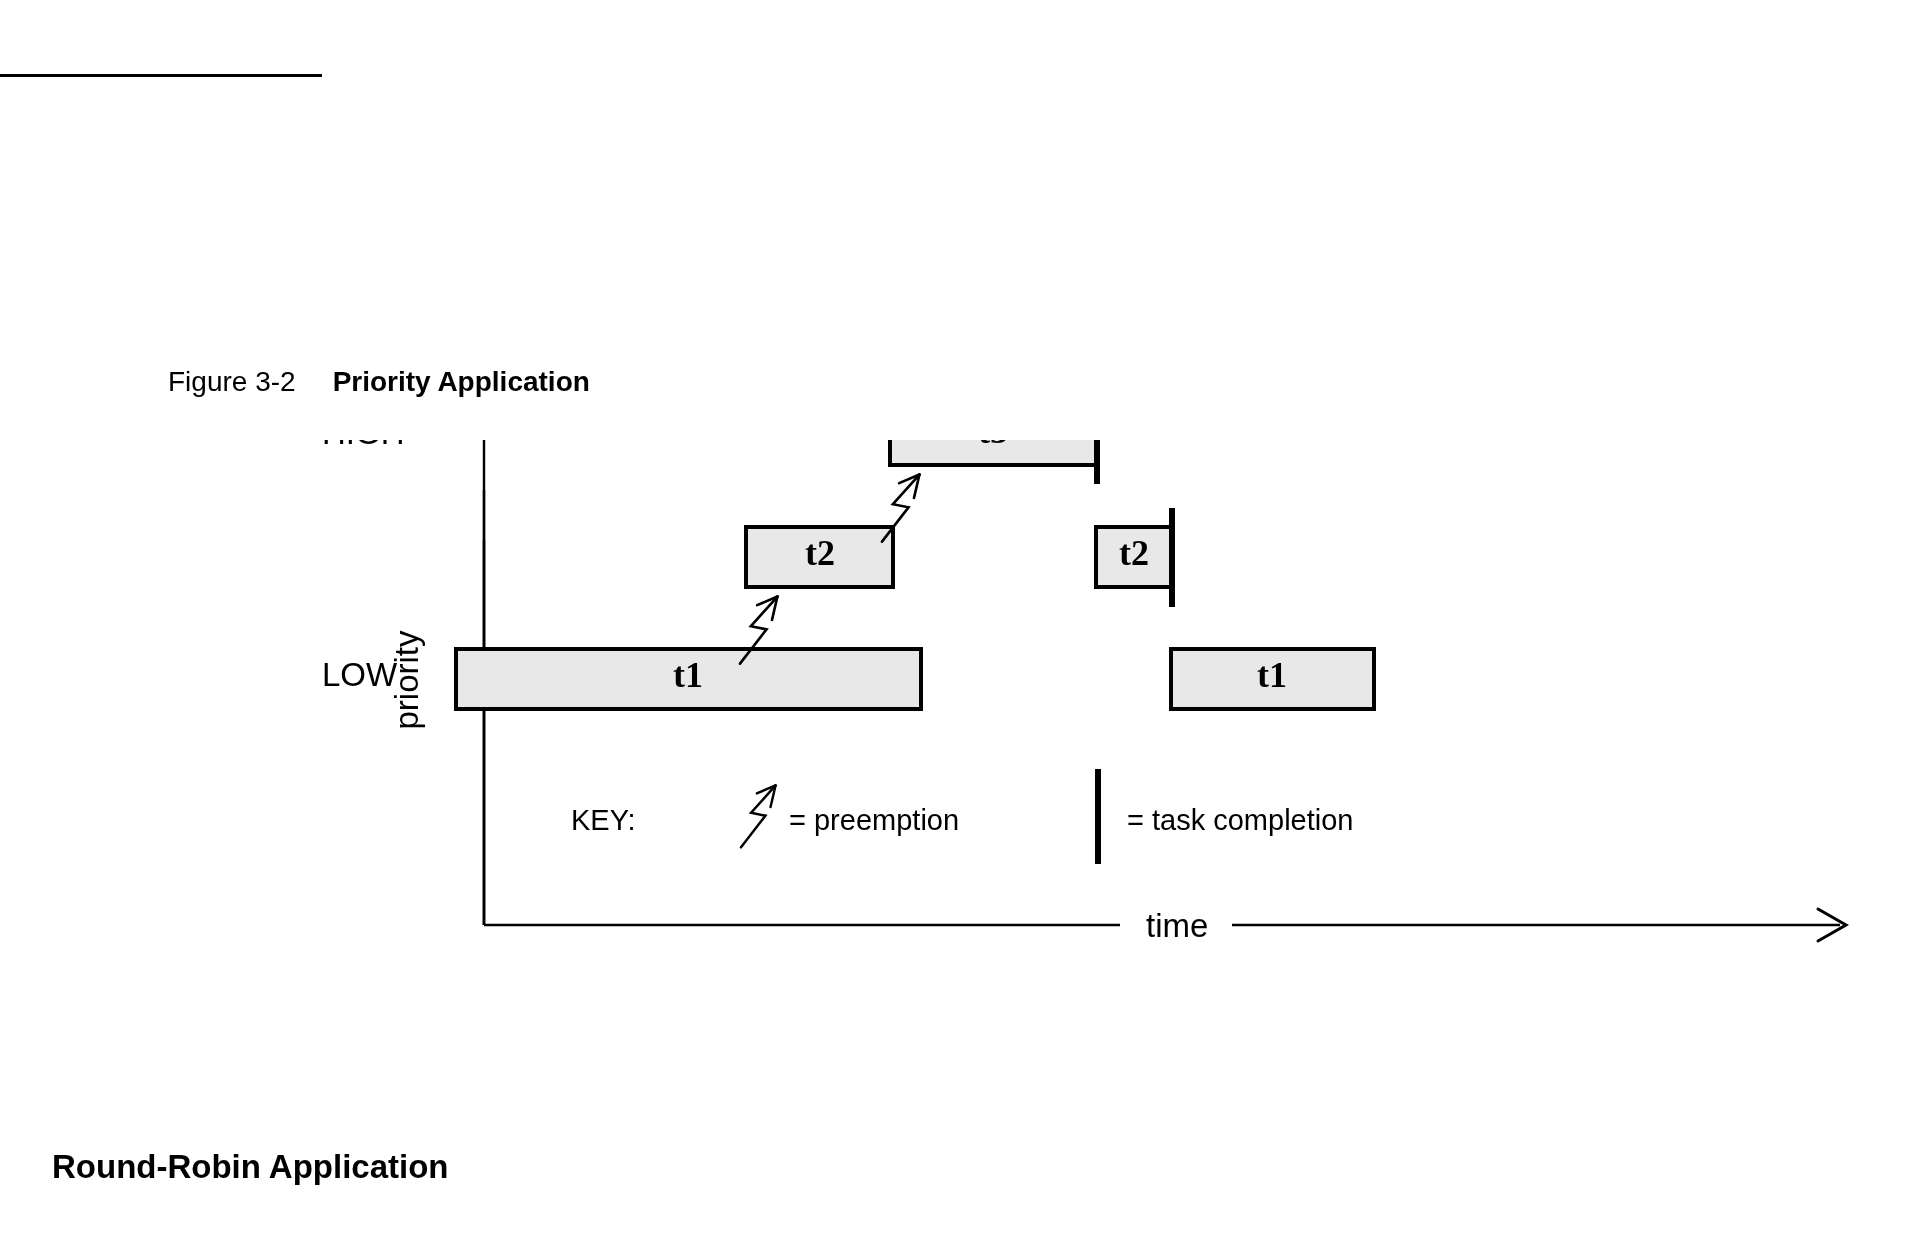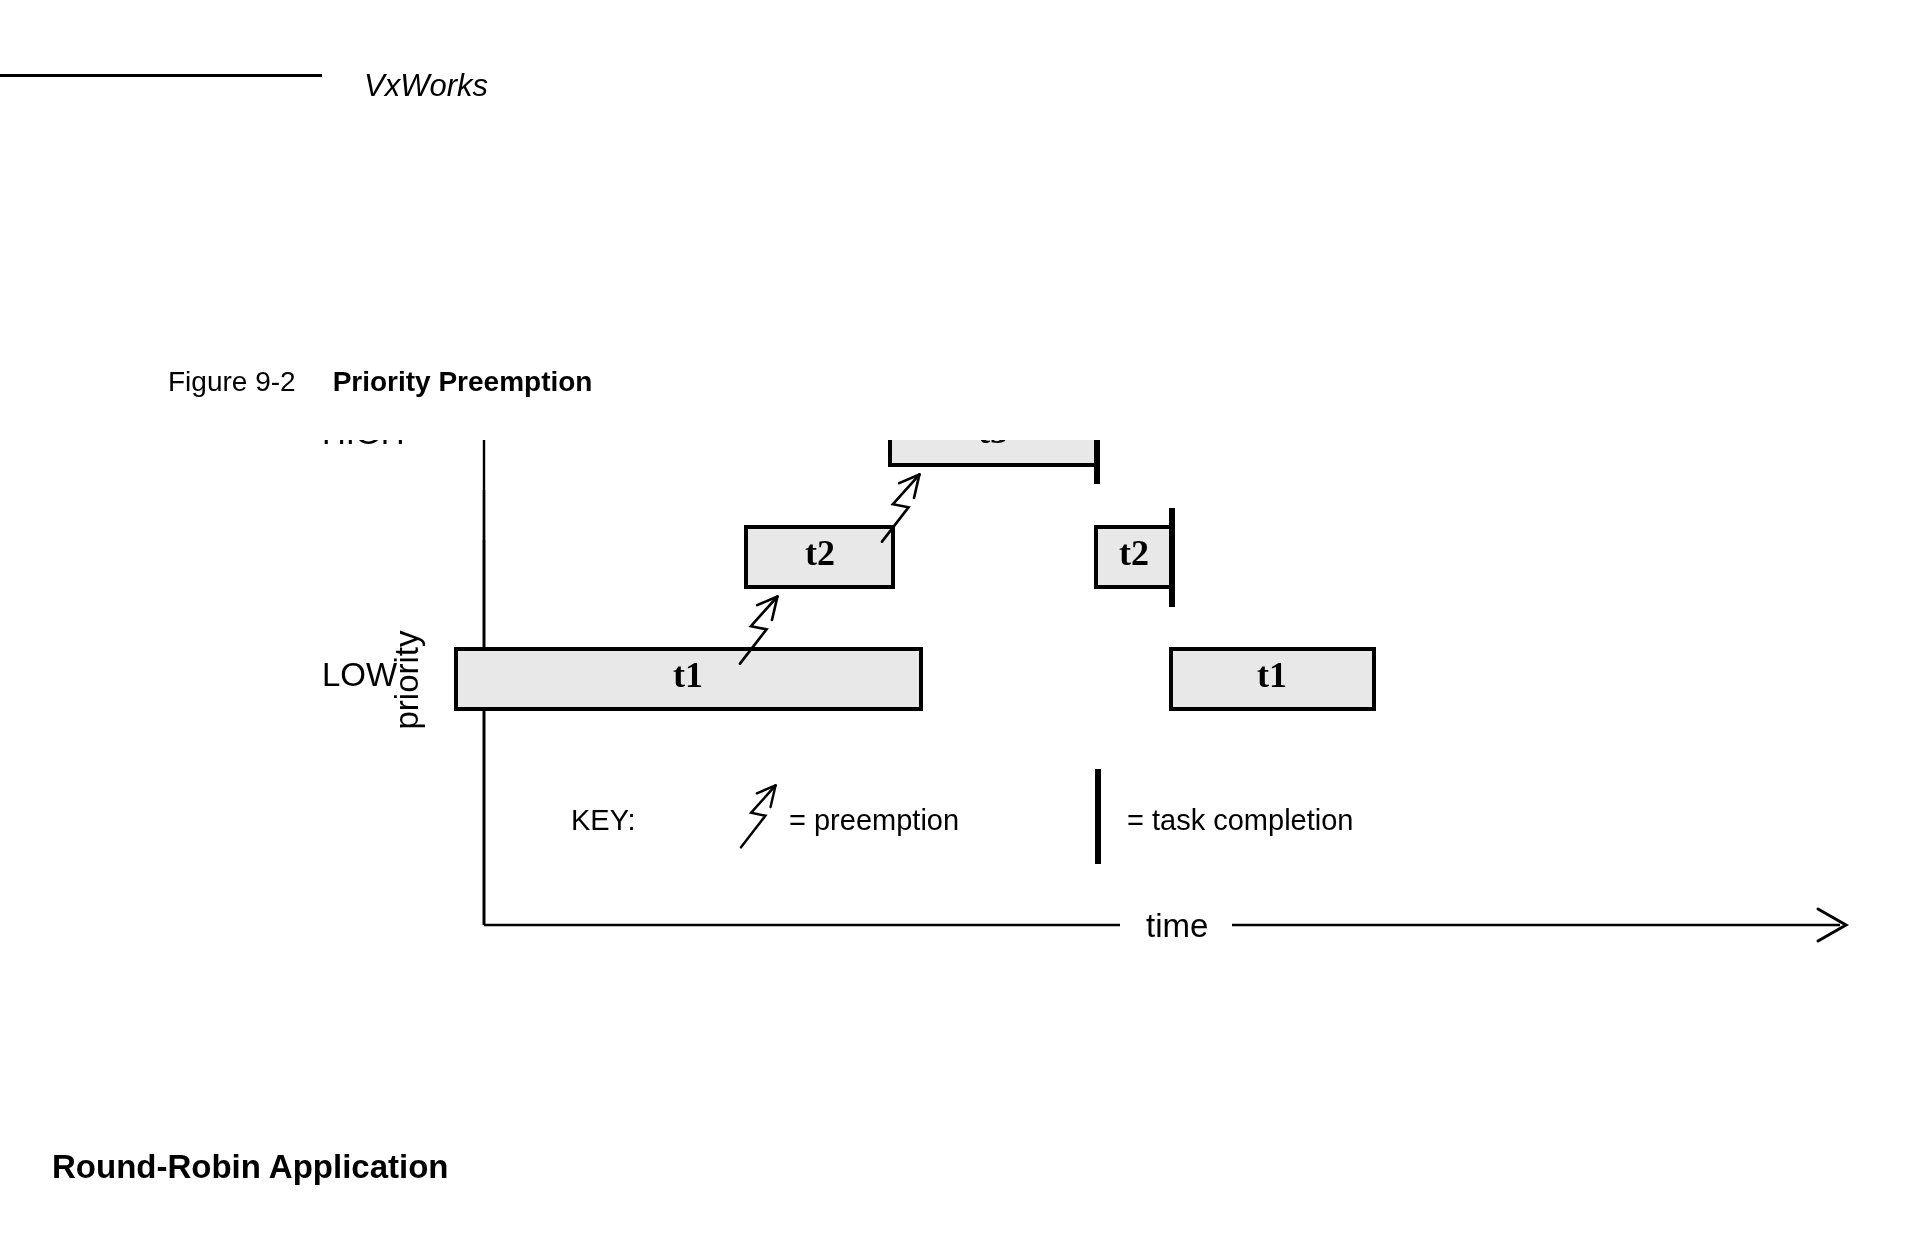--- a/index.html
+++ b/index.html
@@ -82,25 +82,24 @@
     font-size: 33px;
     font-weight: bold;
     white-space: nowrap;
   }
 </style>
 </head>
 <body>
 
 <div id="header-rule"></div>
 <div id="header-text">
-  <div>VxWorks</div>
 </div>
 
 <div id="figure-caption">
-  <span class="fig-num">Figure 9-2</span><span class="fig-title">Priority Preemption</span>
+  <span class="fig-num">Figure 3-2</span><span class="fig-title">Priority Application</span>
 </div>
 
 <div id="figure">
   <svg width="1921" height="660" viewBox="0 0 1921 660" xmlns="http://www.w3.org/2000/svg">
     <defs>
 
       <g id="bolt">
         <path d="M 0,88 L 34,44 L 14,40 L 48,2" fill="none" stroke="#000" stroke-width="3.4" stroke-linecap="round" stroke-linejoin="miter"></path>
         <path d="M 48,2 L 22,13" fill="none" stroke="#000" stroke-width="3.4" stroke-linecap="round"></path>
         <path d="M 48,2 L 41,32" fill="none" stroke="#000" stroke-width="3.4" stroke-linecap="round"></path>

